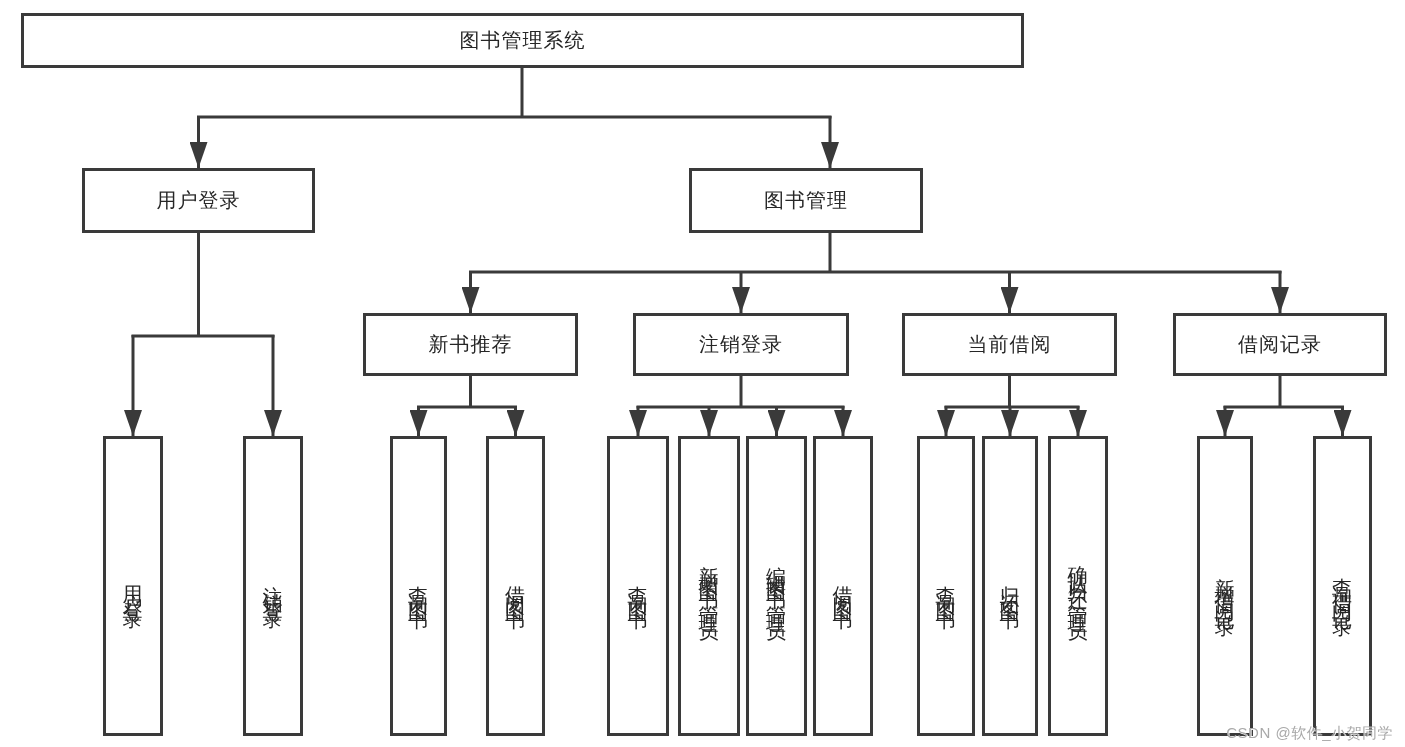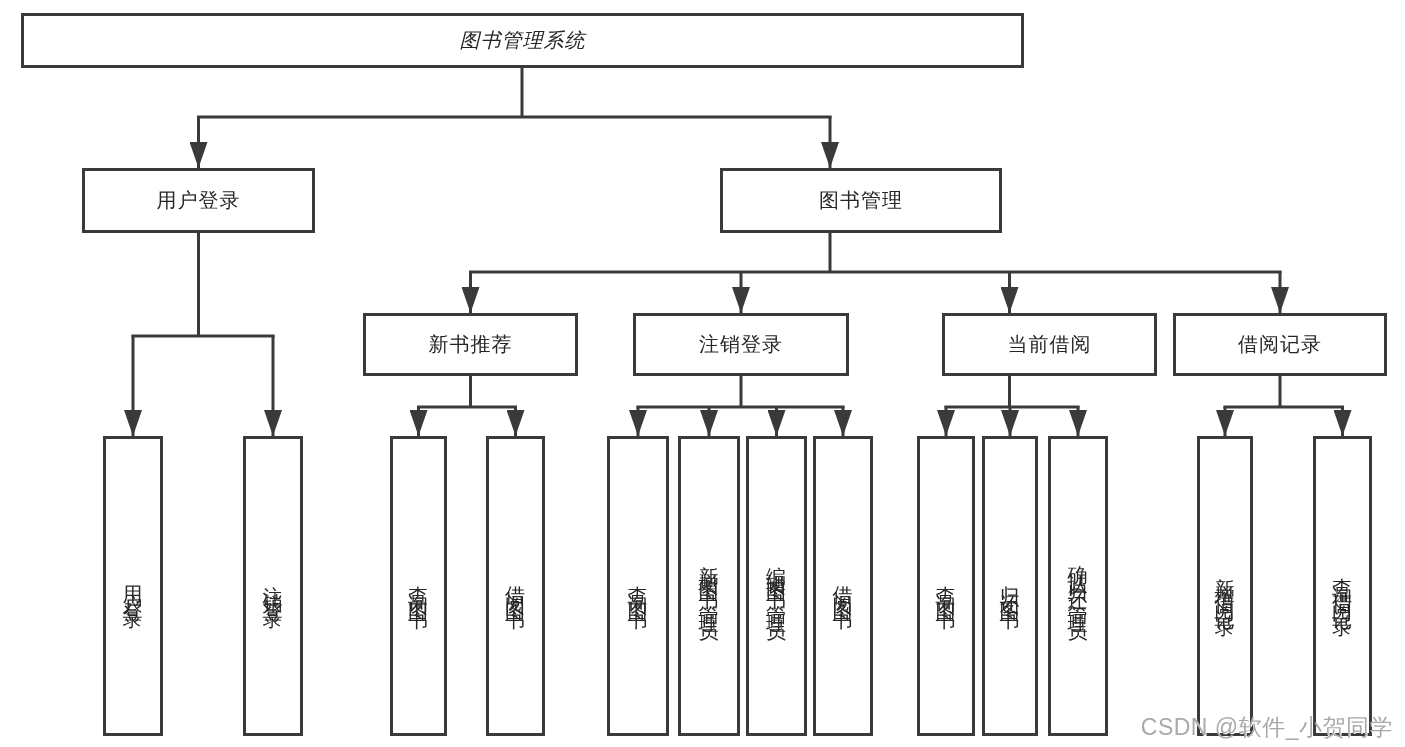--- a/index.html
+++ b/index.html
@@ -60,21 +60,21 @@
     text-orientation: mixed;
     font-size: 20px;
     letter-spacing: 8px;
     color: var(--text-color);
     line-height: 1;
   }
   .watermark {
     position: absolute;
     right: 12px;
     bottom: 4px;
-    font-size: 23px;
+    font-size: 15px;
     color: var(--watermark-color);
     letter-spacing: 0.5px;
     text-shadow: 1px 1px 0 rgba(255,255,255,0.95);
     white-space: nowrap;
     z-index: 5;
   }
 </style>
 </head>
 <body>
 
@@ -114,38 +114,38 @@
     <path class="spine" d="M1009.5 376 L1009.5 407 M946 407 L1078 407"></path>
     <path class="arrowline" d="M946 406 L946 436" marker-end="url(#arrow)"></path>
     <path class="arrowline" d="M1010 406 L1010 436" marker-end="url(#arrow)"></path>
     <path class="arrowline" d="M1078 406 L1078 436" marker-end="url(#arrow)"></path>
 
     <path class="spine" d="M1280 376 L1280 407 M1225 407 L1342.5 407"></path>
     <path class="arrowline" d="M1225 406 L1225 436" marker-end="url(#arrow)"></path>
     <path class="arrowline" d="M1342.5 406 L1342.5 436" marker-end="url(#arrow)"></path>
   </svg>
 
-  <div class="node" style="left:21px; top:13px; width:1003px; height:55px;font-style:italic;">
+  <div class="node" style="left:21px; top:13px; width:1003px; height:55px;">
     <span class="h-label">图书管理系统</span>
   </div>
 
   <div class="node" style="left:82px; top:168px; width:233px; height:65px;">
     <span class="h-label">用户登录</span>
   </div>
-  <div class="node" style="left:720px; top:168px; width:282px; height:65px;">
+  <div class="node" style="left:689px; top:168px; width:234px; height:65px;">
     <span class="h-label">图书管理</span>
   </div>
 
   <div class="node" style="left:363px; top:313px; width:215px; height:63px;text-align:center;">
     <span class="h-label">新书推荐</span>
   </div>
   <div class="node" style="left:633px; top:313px; width:216px; height:63px;">
     <span class="h-label">注销登录</span>
   </div>
-  <div class="node" style="left:942px; top:313px; width:215px; height:63px;">
+  <div class="node" style="left:902px; top:313px; width:215px; height:63px;">
     <span class="h-label">当前借阅</span>
   </div>
   <div class="node" style="left:1173px; top:313px; width:214px; height:63px;">
     <span class="h-label">借阅记录</span>
   </div>
 
   <div class="node" style="left:103px; top:436px; width:60px; height:300px;">
     <span class="v-label">用户登录</span>
   </div>
   <div class="node" style="left:243px; top:436px; width:60px; height:300px;">

